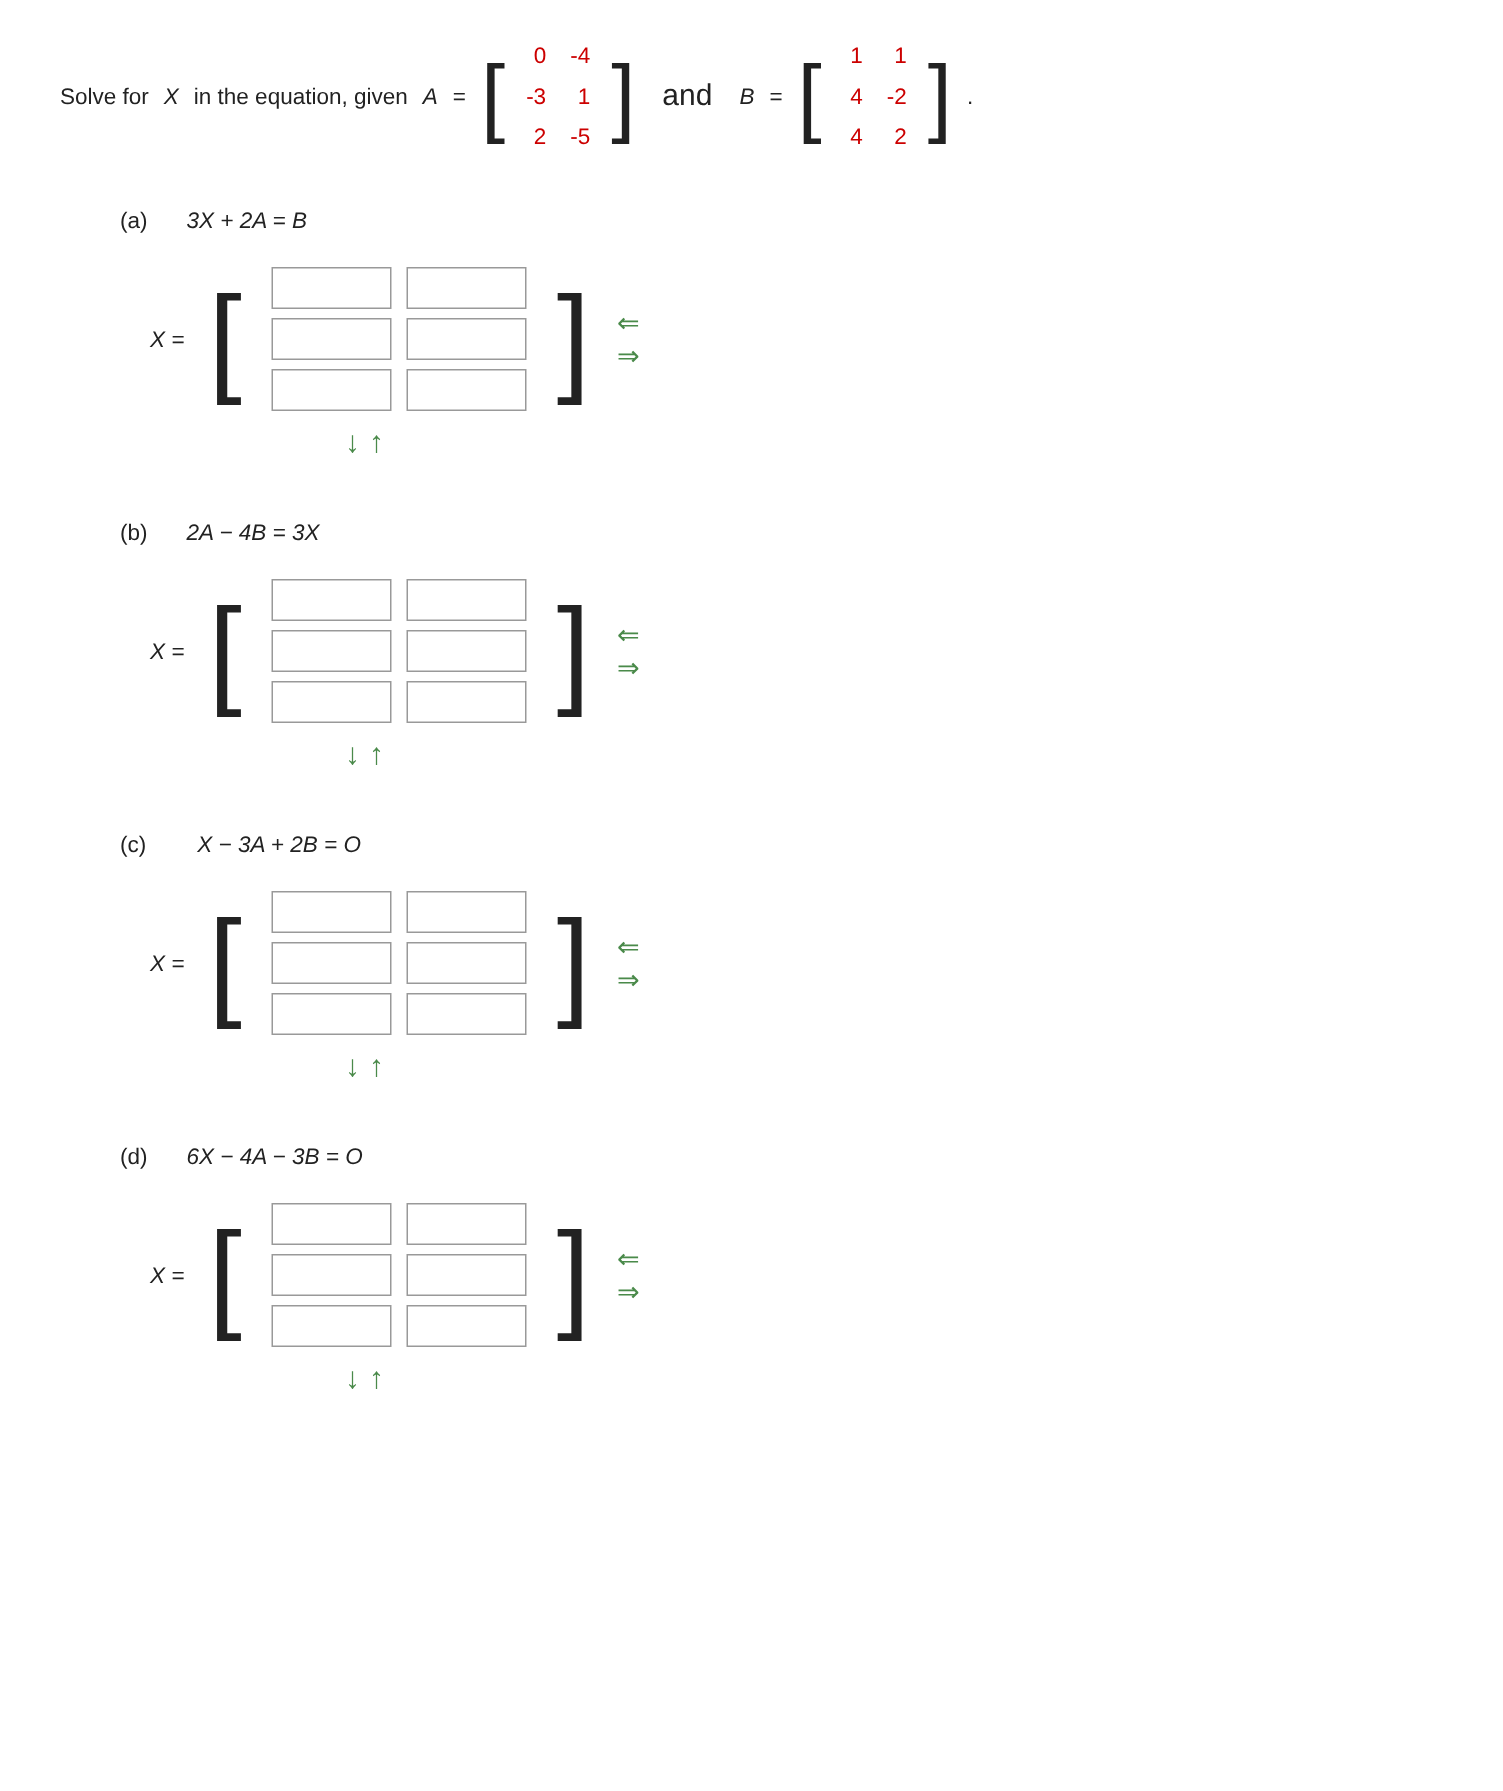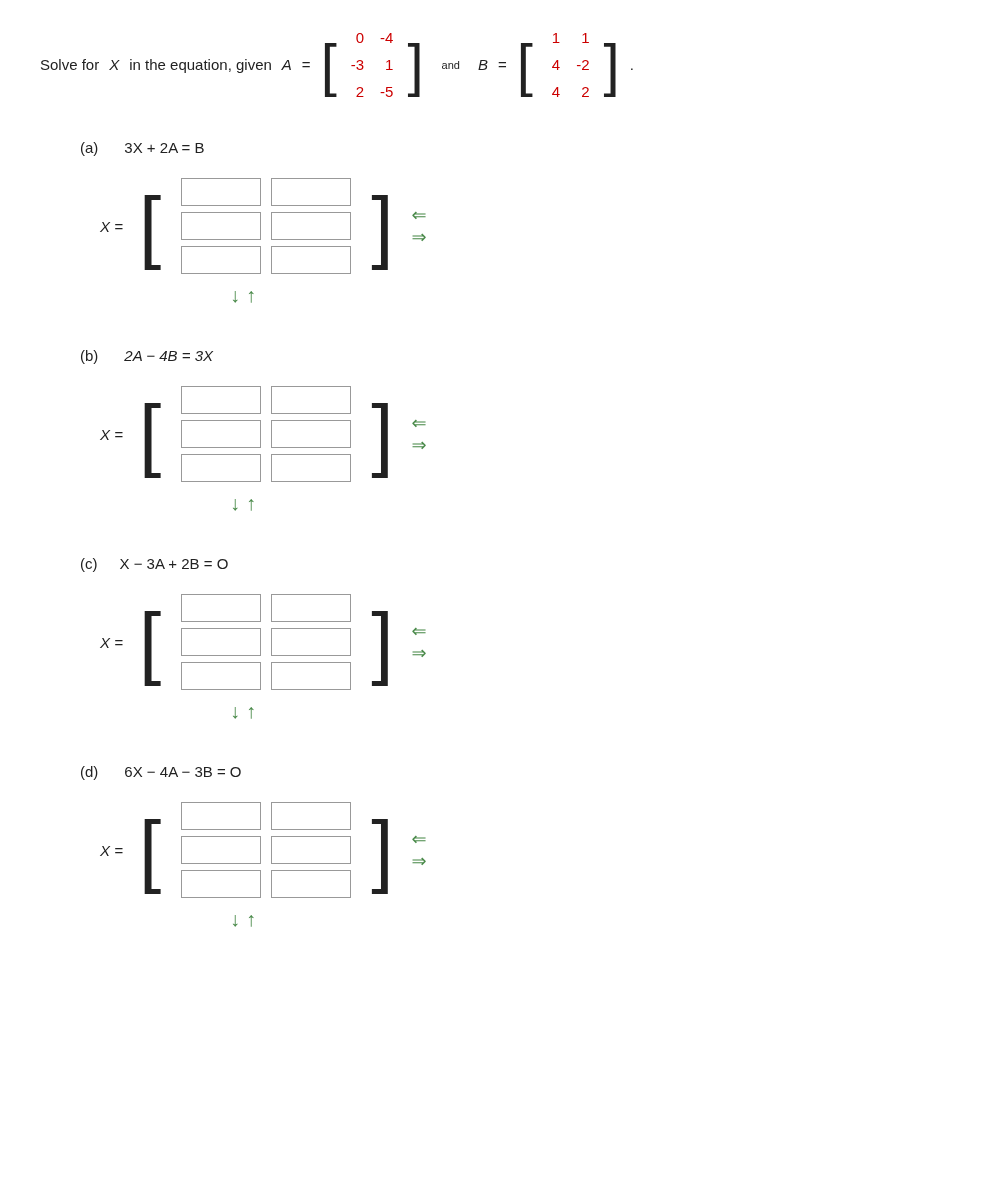--- a/index.html
+++ b/index.html
@@ -17,21 +17,21 @@
       display: flex;
       align-items: center;
       gap: 10px;
       margin-bottom: 30px;
       flex-wrap: wrap;
     }
 
     .red-text { color: #cc0000; }
 
     .and-text {
-      font-size: 11px;
+      font-size: 20px;
       color: #222;
       margin: 0 8px;
     }
 
     .equation-row {
       display: flex;
       align-items: center;
       gap: 6px;
       margin-bottom: 16px;
     }
@@ -174,21 +174,21 @@
     <span class="hdr-cell red-text">4</span>
     <span class="hdr-cell red-text">2</span>
   </span>
   <span class="hdr-bracket">]</span>
   <span>.</span>
 </div>
 
 <div class="part-section">
   <div class="equation-row">
     <span style="margin-left:40px;">(a)</span>
-    <span style="margin-left:20px; ">3X + 2A = B</span>
+    <span style="margin-left:20px; font-style:italic;">3X + 2A = B</span>
   </div>
   <div class="answer-row" style="margin-left: 60px; margin-top:10px;">
     <span class="x-equals">X =</span>
     <span class="tall-bracket-left">[</span>
     <div class="input-grid">
       <input class="matrix-input" type="text" value="" style="">
       <input class="matrix-input" type="text" value="" style="">
       <input class="matrix-input" type="text" value="" style="">
       <input class="matrix-input" type="text" value="" style="">
       <input class="matrix-input" type="text" value="" style="">
@@ -230,21 +230,21 @@
   </div>
   <div class="arrows-bottom" style="margin-left:190px; margin-top:4px;">
     <span class="arrow-down-icon" style="color:#4a8a4a;">↓</span>
     <span class="arrow-up-icon" style="color:#4a8a4a;">↑</span>
   </div>
 </div>
 
 <div class="part-section">
   <div class="equation-row">
     <span style="margin-left:40px;">(c)</span>
-    <span style="margin-left:16px; ">X − 3A + 2B = O</span>
+    <span style="margin-left:28px; font-style:italic;">X − 3A + 2B = O</span>
   </div>
   <div class="answer-row" style="margin-left: 60px; margin-top:10px;">
     <span class="x-equals">X =</span>
     <span class="tall-bracket-left">[</span>
     <div class="input-grid">
       <input class="matrix-input" type="text" value="" style="">
       <input class="matrix-input" type="text" value="" style="">
       <input class="matrix-input" type="text" value="" style="">
       <input class="matrix-input" type="text" value="" style="">
       <input class="matrix-input" type="text" value="" style="">
@@ -258,21 +258,21 @@
   </div>
   <div class="arrows-bottom" style="margin-left:190px; margin-top:4px;">
     <span class="arrow-down-icon" style="color:#4a8a4a;">↓</span>
     <span class="arrow-up-icon" style="color:#4a8a4a;">↑</span>
   </div>
 </div>
 
 <div class="part-section">
   <div class="equation-row">
     <span style="margin-left:40px;">(d)</span>
-    <span style="margin-left:20px; ">6X − 4A − 3B = O</span>
+    <span style="margin-left:20px; font-style:italic;">6X − 4A − 3B = O</span>
   </div>
   <div class="answer-row" style="margin-left: 60px; margin-top:10px;">
     <span class="x-equals">X =</span>
     <span class="tall-bracket-left">[</span>
     <div class="input-grid">
       <input class="matrix-input" type="text" value="" style="">
       <input class="matrix-input" type="text" value="" style="">
       <input class="matrix-input" type="text" value="" style="">
       <input class="matrix-input" type="text" value="" style="">
       <input class="matrix-input" type="text" value="" style="">

